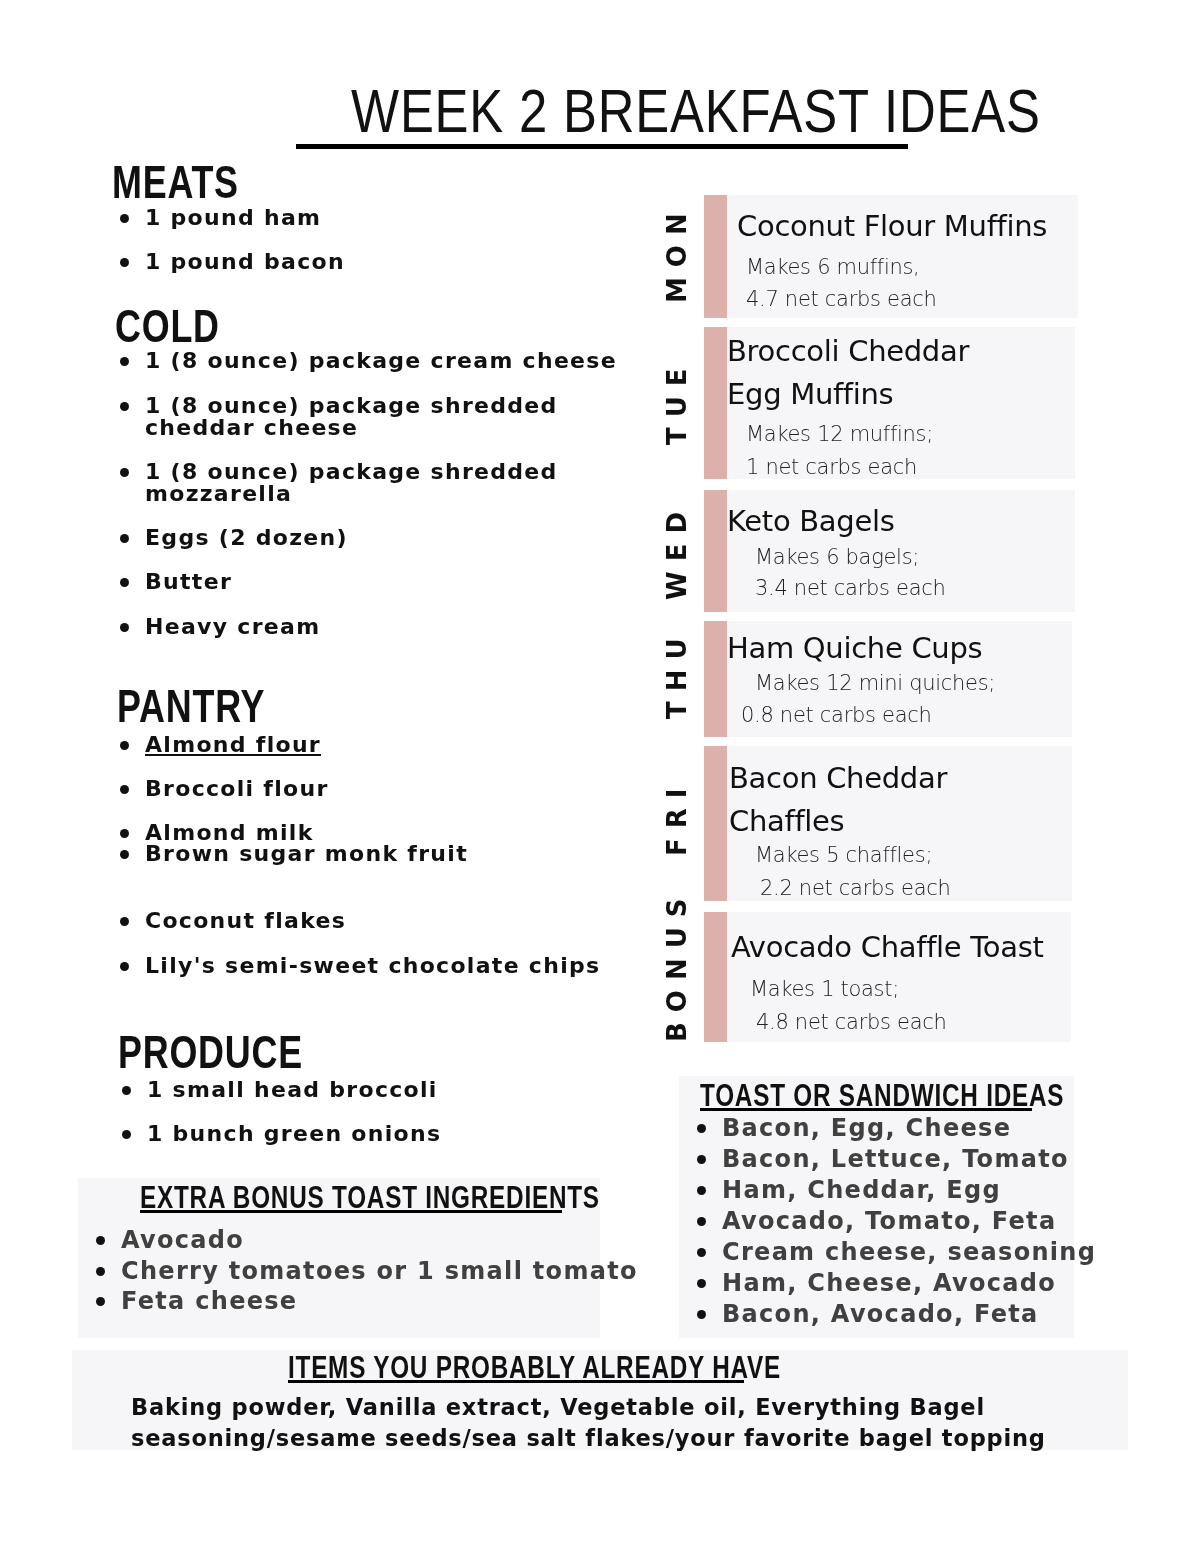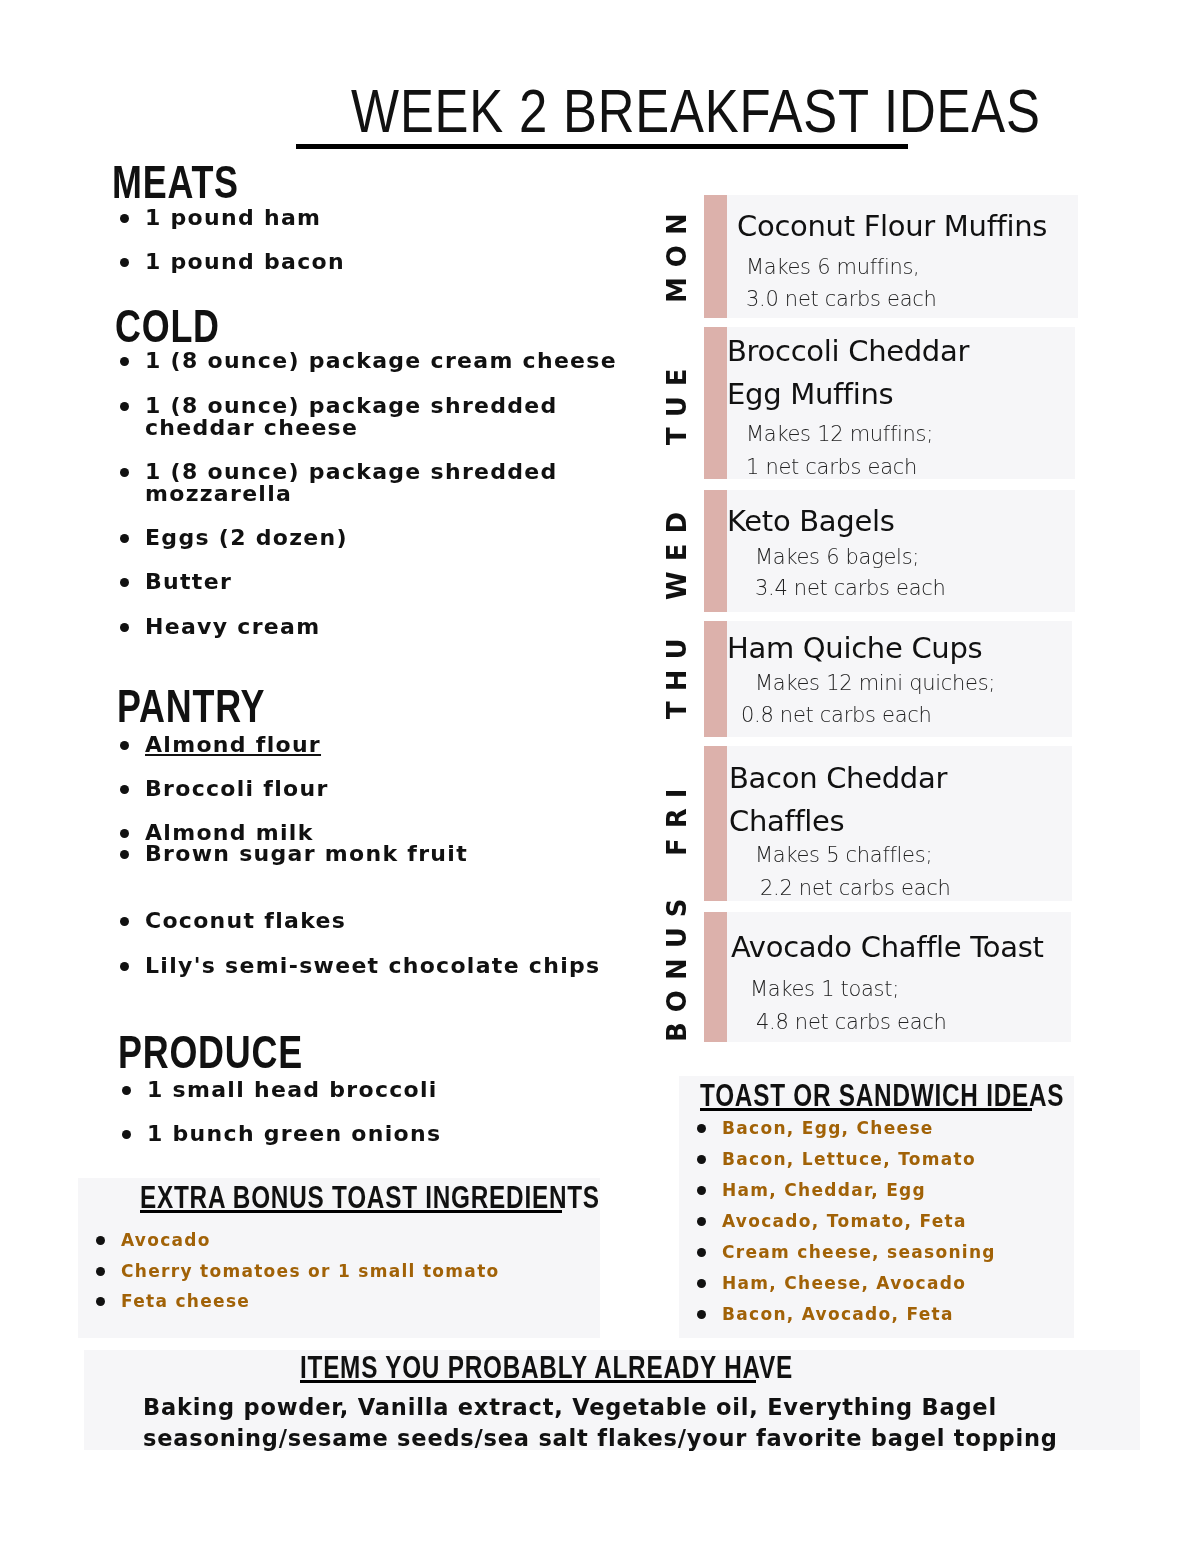--- a/index.html
+++ b/index.html
@@ -37,21 +37,21 @@
   }
   .recipe-name { position: absolute; font-family: "DejaVu Sans", sans-serif; font-size: 29px; line-height: 43px; white-space: nowrap; color: #111; font-weight: normal; letter-spacing: -0.3px; }
   .recipe-detail { position: absolute; font-family: "DejaVu Sans", sans-serif; font-size: 21px; line-height: 32px; color: #222; white-space: nowrap; font-weight: 300; letter-spacing: -0.3px; }
 
   .box { position: absolute; background: #f6f6f8; }
   .box-heading {
     position: absolute; font-family: "Liberation Sans", sans-serif; font-weight: bold; font-size: 32px; line-height: 34px;
     white-space: nowrap; transform: scaleX(0.76); transform-origin: left top; letter-spacing: 1px;
   }
   .box-underline { position: absolute; height: 3px; background: #000; }
-  .box-item { position: absolute; font-family: "DejaVu Sans", sans-serif; font-size: 17px; line-height: 24px; white-space: nowrap; letter-spacing: 1.3px; font-weight: 600; color: #a16207; }
+  .box-item { position: absolute; font-family: "DejaVu Sans", sans-serif; font-size: 24px; line-height: 24px; white-space: nowrap; letter-spacing: 1.3px; font-weight: 600; color: #404040; }
   .box-item .bullet { position: absolute; left: -25px; top: 8px; width: 9px; height: 9px; border-radius: 50%; background: #111; }
   .already-text { position: absolute; font-family: "DejaVu Sans", sans-serif; font-size: 22.5px; line-height: 31px; white-space: nowrap; letter-spacing: 0.8px; font-weight: 600; color: #111; }
 </style>
 </head>
 <body>
 
 <div class="title">WEEK 2 BREAKFAST IDEAS</div>
 <div class="title-underline"></div>
 
 <div class="cat-heading" style="left:112px;top:158px;">MEATS</div>
@@ -134,21 +134,21 @@
   <div class="box-item" style="left:43px;top:50px;"><span class="bullet"></span><span>Avocado</span></div>
   <div class="box-item" style="left:43px;top:81px;"><span class="bullet"></span><span>Cherry tomatoes or 1 small tomato</span></div>
   <div class="box-item" style="left:43px;top:111px;"><span class="bullet"></span><span>Feta cheese</span></div>
 </div>
 
 <div class="day-card" style="top:195px;width:374px;height:123px;">
   <div class="day-bar"></div>
   <div class="day-label" style="top:108px;">MON</div>
   <div class="recipe-name" style="left:33px;top:10px;">Coconut Flour Muffins</div>
   <div class="recipe-detail" style="left:42px;top:56px;">Makes 6 muffins,</div>
-  <div class="recipe-detail" style="left:42px;top:88px;">3.0 net carbs each</div>
+  <div class="recipe-detail" style="left:42px;top:88px;">4.7 net carbs each</div>
 </div>
 
 <div class="day-card" style="top:327px;width:371px;height:152px;">
   <div class="day-bar"></div>
   <div class="day-label" style="top:118px;">TUE</div>
   <div class="recipe-name" style="left:23px;top:3px;">Broccoli Cheddar</div>
   <div class="recipe-name" style="left:23px;top:46px;">Egg Muffins</div>
   <div class="recipe-detail" style="left:42px;top:91px;">Makes 12 muffins;</div>
   <div class="recipe-detail" style="left:42px;top:124px;">1 net carbs each</div>
 </div>
@@ -191,18 +191,18 @@
   <div class="box-underline" style="left:21px;top:32px;width:332px;"></div>
   <div class="box-item" style="left:43px;top:40px;"><span class="bullet"></span><span>Bacon, Egg, Cheese</span></div>
   <div class="box-item" style="left:43px;top:71px;"><span class="bullet"></span><span>Bacon, Lettuce, Tomato</span></div>
   <div class="box-item" style="left:43px;top:102px;"><span class="bullet"></span><span>Ham, Cheddar, Egg</span></div>
   <div class="box-item" style="left:43px;top:133px;"><span class="bullet"></span><span>Avocado, Tomato, Feta</span></div>
   <div class="box-item" style="left:43px;top:164px;"><span class="bullet"></span><span>Cream cheese, seasoning</span></div>
   <div class="box-item" style="left:43px;top:195px;"><span class="bullet"></span><span>Ham, Cheese, Avocado</span></div>
   <div class="box-item" style="left:43px;top:226px;"><span class="bullet"></span><span>Bacon, Avocado, Feta</span></div>
 </div>
 
-<div class="box" style="left:84px;top:1350px;width:1056px;height:100px;text-align:right;">
+<div class="box" style="left:72px;top:1350px;width:1056px;height:100px;text-align:right;">
   <div class="box-heading" style="left:216px;top:0px;">ITEMS YOU PROBABLY ALREADY HAVE</div>
   <div class="box-underline" style="left:216px;top:30px;width:456px;"></div>
   <div class="already-text" style="left:59px;top:42px;">Baking powder, Vanilla extract, Vegetable oil, Everything Bagel</div>
   <div class="already-text" style="left:59px;top:73px;">seasoning/sesame seeds/sea salt flakes/your favorite bagel topping</div>
 </div>
 
 </body></html>

